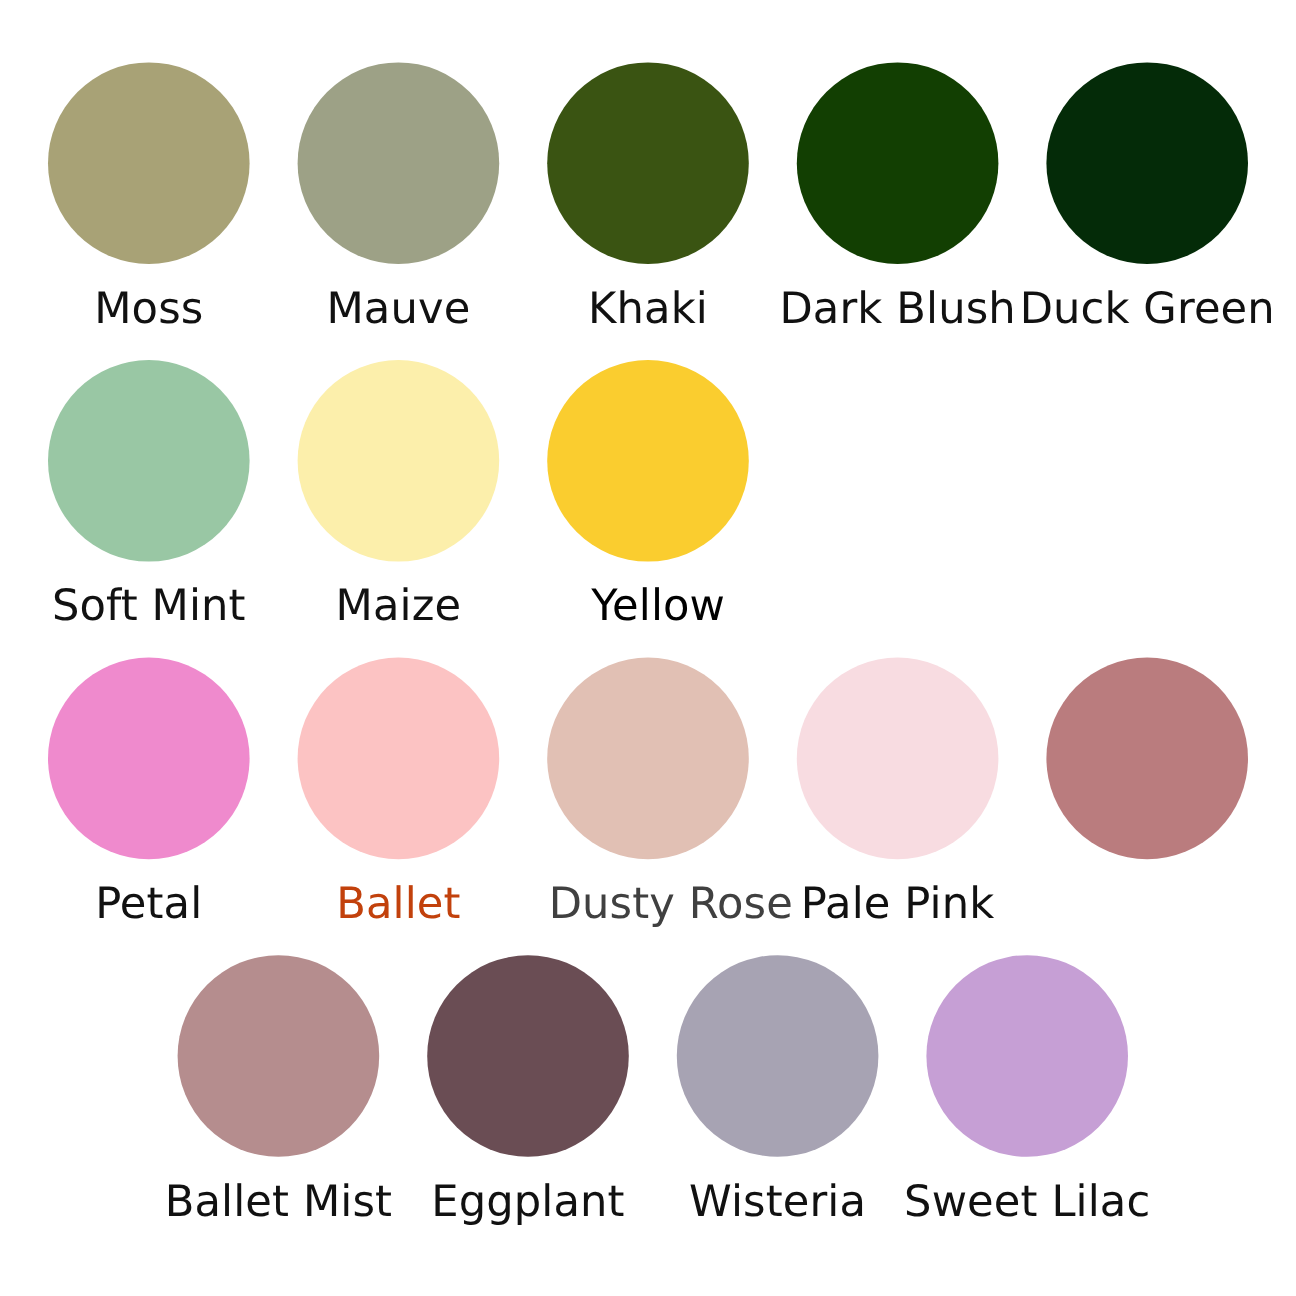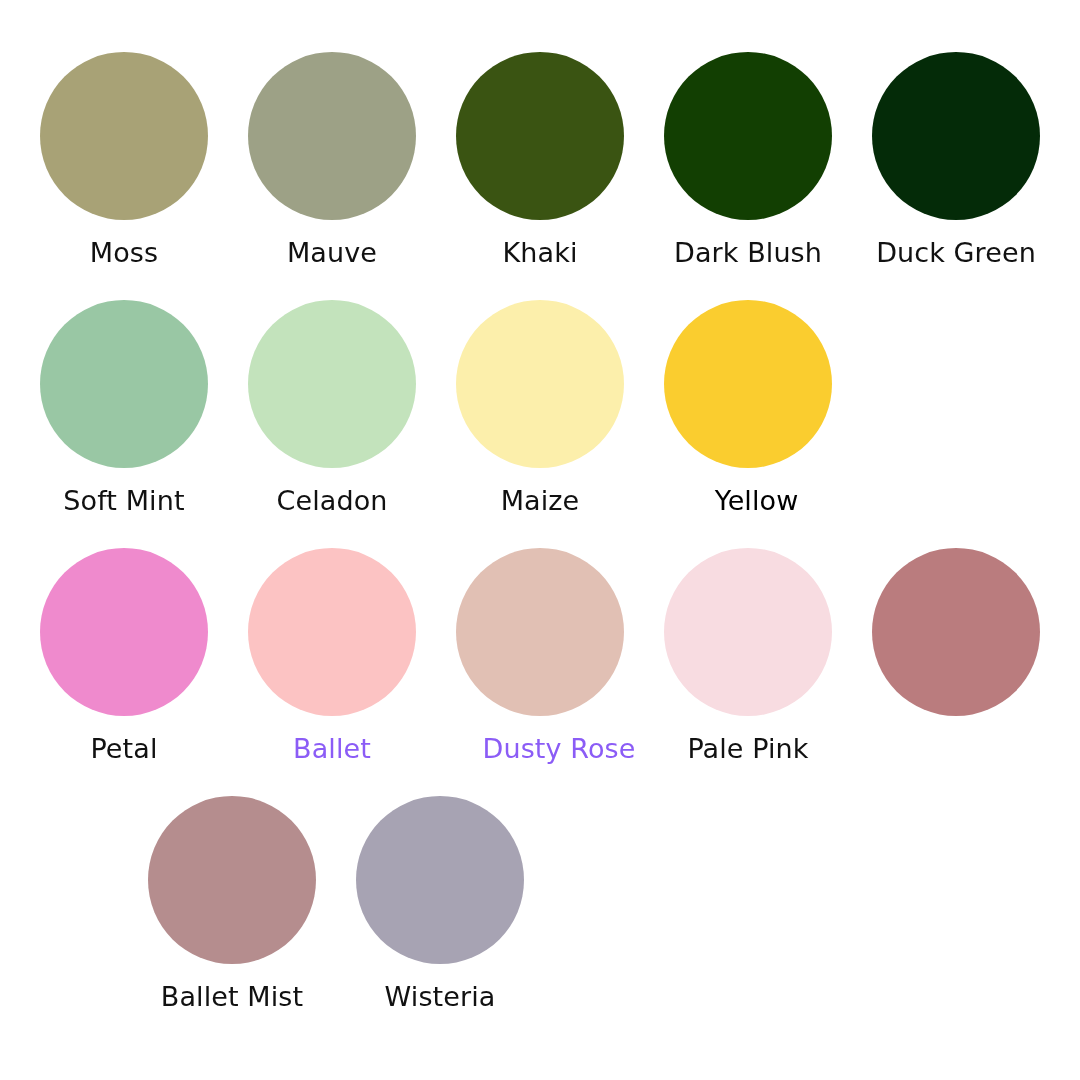--- a/index.html
+++ b/index.html
@@ -48,21 +48,21 @@
 
   .swatch-dot {
     width: 168px;
     height: 168px;
     border-radius: 50%;
     display: block;
   }
 
   .swatch-label {
     margin-top: 19px;
-    font-size: 27px;
+    font-size: 36px;
     line-height: 1.05;
     font-weight: 400;
     color: #111111;
     letter-spacing: 0.1px;
     text-align: center;
     white-space: nowrap;
     font-family: "DejaVu Sans", "Liberation Sans", sans-serif;
   }
 </style>
 </head>
@@ -90,56 +90,60 @@
         <span class="swatch-dot" style="background-color: rgb(4, 43, 8);"></span>
         <div class="swatch-label" style="color: rgb(17, 17, 17);">Duck Green</div>
       </div>
     </div>
     <div class="palette-row row-5">
       <div class="swatch-cell">
         <span class="swatch-dot" style="background-color: rgb(153, 199, 164);"></span>
         <div class="swatch-label" style="color: rgb(17, 17, 17);">Soft Mint</div>
       </div>
       <div class="swatch-cell">
-        <span class="swatch-dot" style="background-color: rgb(195, 227, 188);"></span>
-        <div class="swatch-label" style="color: rgb(17, 17, 17);">Celadon</div>
-      </div>
-      <div class="swatch-cell">
         <span class="swatch-dot" style="background-color: rgb(252, 239, 171);"></span>
         <div class="swatch-label" style="color: rgb(17, 17, 17);">Maize</div>
       </div>
       <div class="swatch-cell">
         <span class="swatch-dot" style="background-color: rgb(250, 205, 47);"></span>
         <div class="swatch-label" style="color: #000000; margin-left: 17px;">Yellow</div>
       </div>
     </div>
     <div class="palette-row row-5">
       <div class="swatch-cell">
         <span class="swatch-dot" style="background-color: rgb(239, 138, 205);"></span>
         <div class="swatch-label" style="color: rgb(17, 17, 17);">Petal</div>
       </div>
       <div class="swatch-cell">
         <span class="swatch-dot" style="background-color: rgb(252, 195, 195);"></span>
-        <div class="swatch-label" style="color: #8b5cf6; text-align: center;">Ballet</div>
+        <div class="swatch-label" style="color: #c2410c; text-align: center;">Ballet</div>
       </div>
       <div class="swatch-cell">
         <span class="swatch-dot" style="background-color: rgb(225, 192, 180);"></span>
-        <div class="swatch-label" style="color: #8b5cf6; margin-left: 38px;">Dusty Rose</div>
+        <div class="swatch-label" style="color: #404040; margin-left: 38px;">Dusty Rose</div>
       </div>
       <div class="swatch-cell">
         <span class="swatch-dot" style="background-color: rgb(248, 220, 225);"></span>
         <div class="swatch-label" style="color: rgb(17, 17, 17);">Pale Pink</div>
       </div>
       <div class="swatch-cell">
         <span class="swatch-dot" style="background-color: rgb(186, 124, 126);"></span>
       </div>
     </div>
     <div class="palette-row row-4">
       <div class="swatch-cell">
         <span class="swatch-dot" style="background-color: rgb(181, 141, 142);"></span>
         <div class="swatch-label" style="color: rgb(17, 17, 17);">Ballet Mist</div>
       </div>
       <div class="swatch-cell">
+        <span class="swatch-dot" style="background-color: rgb(106, 77, 84);"></span>
+        <div class="swatch-label" style="color: rgb(17, 17, 17);">Eggplant</div>
+      </div>
+      <div class="swatch-cell">
         <span class="swatch-dot" style="background-color: rgb(167, 163, 179);"></span>
         <div class="swatch-label" style="color: rgb(17, 17, 17);">Wisteria</div>
+      </div>
+      <div class="swatch-cell">
+        <span class="swatch-dot" style="background-color: rgb(198, 159, 213);"></span>
+        <div class="swatch-label" style="color: rgb(17, 17, 17);">Sweet Lilac</div>
       </div>
     </div>
   </div>
 
 </body></html>

